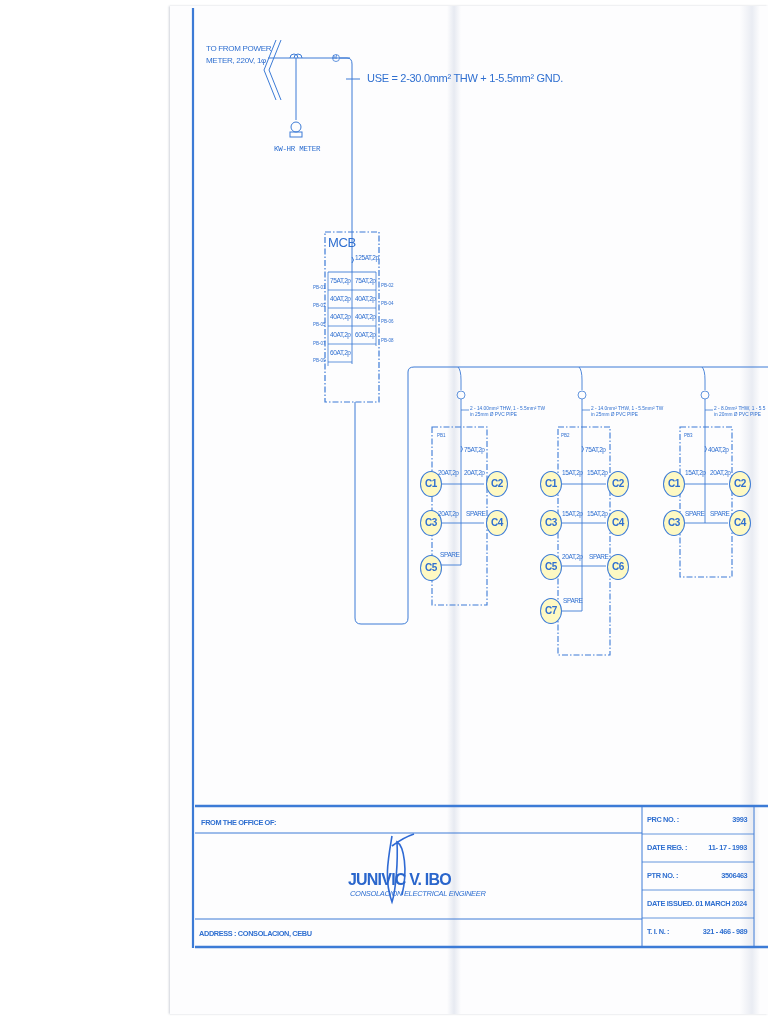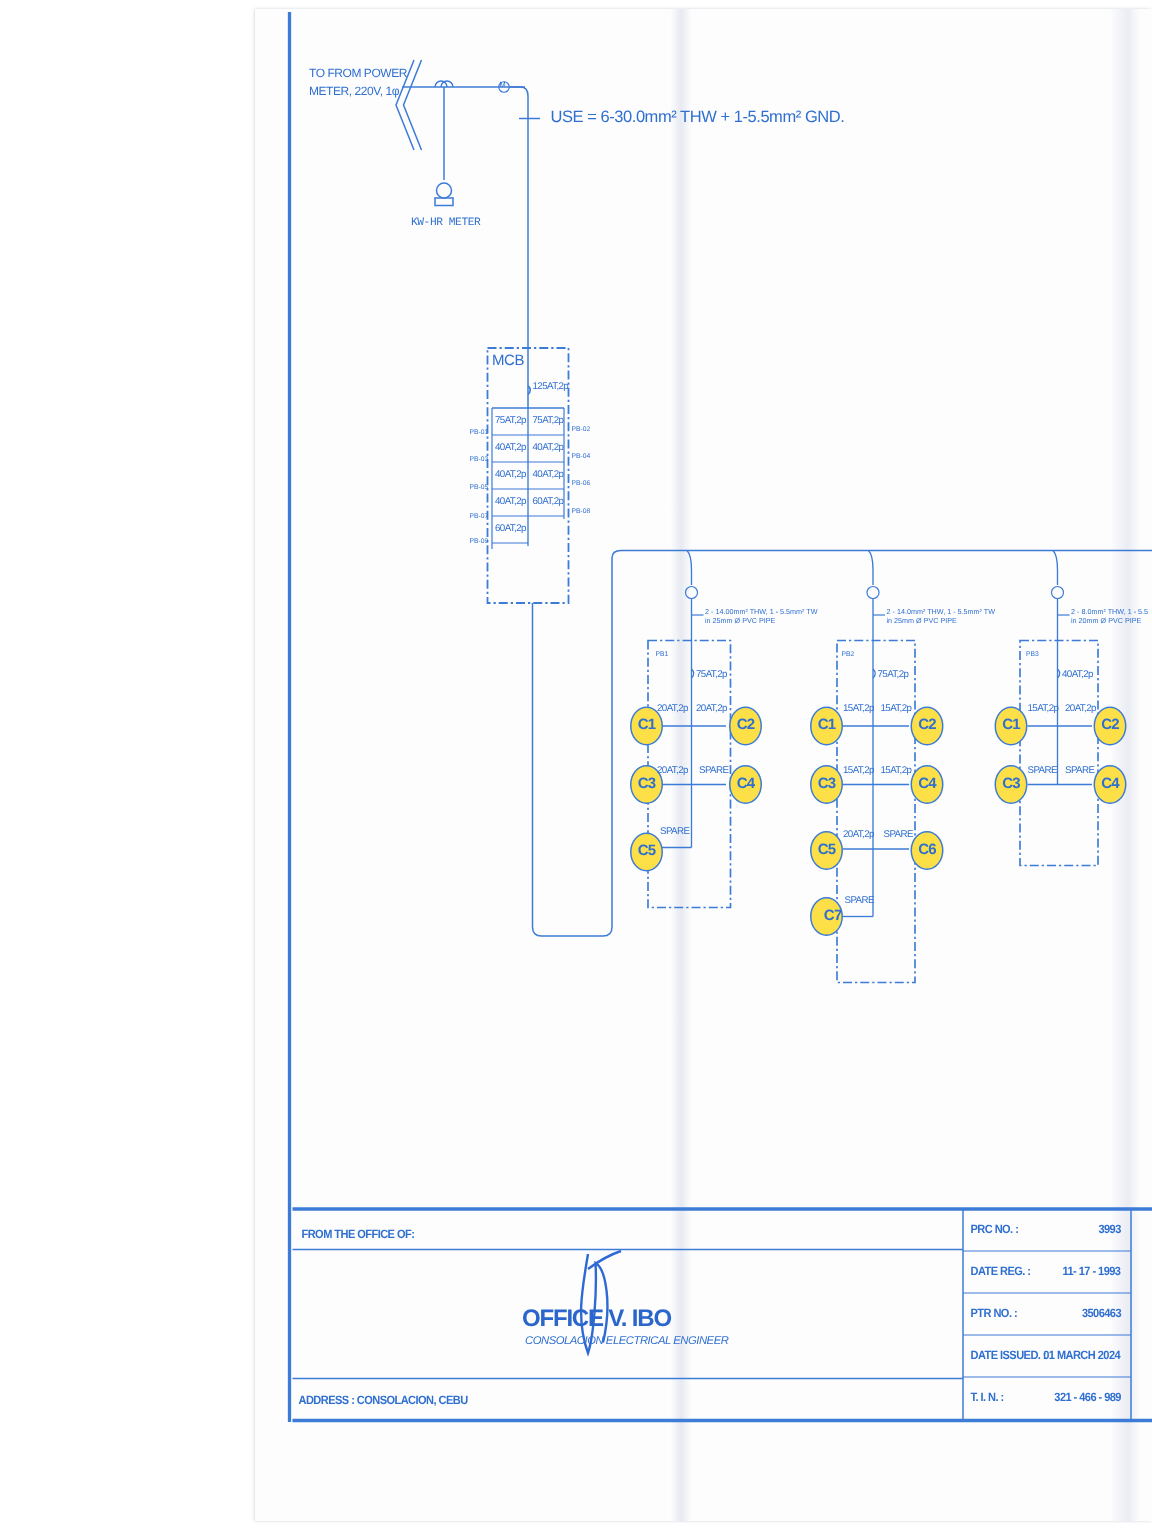--- a/index.html
+++ b/index.html
@@ -30,21 +30,21 @@
   }
   .tb {
     position: absolute; color: #2f6fd0; white-space: nowrap;
     font-family: "Liberation Sans", sans-serif; font-weight: bold;
     font-size: 8px; letter-spacing: -0.4px; transform: scaleX(0.92); transform-origin: left center;
   }
   .right { text-align: right; transform-origin: right center; }
   .circ {
     position: absolute; width: 20px; height: 24px; border: 1.3px solid #3c7bd6; border-radius: 50%;
     color: #2f6fd0; font-size: 10px; font-weight: bold; text-align: center; line-height: 24px;
-    background: #fde047; letter-spacing: -0.5px;
+    background: #fef9c3; letter-spacing: -0.5px;
   }
   .brk { position: absolute; font-size: 6.5px; color: #2f6fd0; letter-spacing: -0.4px; white-space: nowrap; }
   .pn { position: absolute; font-size: 4.5px; color: #2f6fd0; white-space: nowrap; }
   .fl { position: absolute; font-size: 4.8px; color: #2f6fd0; white-space: nowrap; line-height: 1.2; }
 </style>
 </head>
 <body>
 
 <div class="sheet"></div>
 <div class="fold"></div>
@@ -122,24 +122,24 @@
   <line class="ln" x1="642" y1="890" x2="754" y2="890" stroke-width="0.8"></line>
   <line class="ln" x1="642" y1="918" x2="754" y2="918" stroke-width="0.8"></line>
   <line class="ln" x1="754" y1="806" x2="754" y2="947" stroke-width="1"></line>
 
   <path d="M392,836 C388,860 384,880 392,902 C396,890 398,860 397,842 C404,846 408,870 402,895 M392,846 C400,840 408,836 414,834" stroke="#2f6ad4" stroke-width="1.6" fill="none"></path>
 </svg>
 
 <div class="txt" style="left:206px;top:45px;font-size:8px;">TO FROM POWER</div>
 <div class="txt" style="left:206px;top:57px;font-size:8px;">METER, 220V, 1φ</div>
 <div class="txt" style="left:274px;top:146px;font-size:7.5px;font-family:Liberation Mono, monospace;">KW-HR METER</div>
-<div class="txt" style="left:367px;top:73px;font-size:11px;">USE  = 6-30.0mm² THW + 1-5.5mm² GND.</div>
+<div class="txt" style="left:367px;top:73px;font-size:11px;">USE  = 2-30.0mm² THW + 1-5.5mm² GND.</div>
 <div class="txt" style="left:333px;top:55px;font-size:5px;">M</div>
 
-<div class="txt" style="left:328px;top:236px;font-size:10px;">MCB</div>
+<div class="txt" style="left:328px;top:236px;font-size:13px;">MCB</div>
 <div class="brk" style="left:355px;top:254px;">125AT,2p</div>
 
 <div class="brk" style="left:330px;top:277px;">75AT,2p</div>
 <div class="brk" style="left:355px;top:277px;">75AT,2p</div>
 <div class="pn" style="left:313px;top:285px;">PB-01</div>
 <div class="pn" style="left:381px;top:283px;">PB-02</div>
 
 <div class="brk" style="left:330px;top:295px;">40AT,2p</div>
 <div class="brk" style="left:355px;top:295px;">40AT,2p</div>
 <div class="pn" style="left:313px;top:303px;">PB-03</div>
@@ -186,40 +186,40 @@
 <div class="brk" style="left:587px;top:469px;">15AT,2p</div>
 <div class="circ" style="left:607px;top:471px;">C2</div>
 <div class="circ" style="left:540px;top:510px;">C3</div>
 <div class="brk" style="left:562px;top:510px;">15AT,2p</div>
 <div class="brk" style="left:587px;top:510px;">15AT,2p</div>
 <div class="circ" style="left:607px;top:510px;">C4</div>
 <div class="circ" style="left:540px;top:554px;">C5</div>
 <div class="brk" style="left:562px;top:553px;">20AT,2p</div>
 <div class="brk" style="left:589px;top:553px;">SPARE</div>
 <div class="circ" style="left:607px;top:554px;">C6</div>
-<div class="circ" style="left:540px;top:598px;text-align:right;">C7</div>
+<div class="circ" style="left:540px;top:598px;">C7</div>
 <div class="brk" style="left:563px;top:597px;">SPARE</div>
 
 <div class="fl" style="left:714px;top:406px;">
   <div>2 - 8.0mm² THW, 1 - 5.5</div>
   <div>in 20mm Ø PVC PIPE</div>
 </div>
 <div class="pn" style="left:684px;top:433px;">PB3</div>
 <div class="brk" style="left:708px;top:446px;">40AT,2p</div>
 <div class="circ" style="left:663px;top:471px;">C1</div>
 <div class="brk" style="left:685px;top:469px;">15AT,2p</div>
 <div class="brk" style="left:710px;top:469px;">20AT,2p</div>
 <div class="circ" style="left:729px;top:471px;">C2</div>
 <div class="circ" style="left:663px;top:510px;">C3</div>
 <div class="brk" style="left:685px;top:510px;">SPARE</div>
 <div class="brk" style="left:710px;top:510px;">SPARE</div>
 <div class="circ" style="left:729px;top:510px;">C4</div>
 
 <div class="tb" style="left:201px;top:818px;">FROM THE OFFICE OF:</div>
-<div class="txt" style="left:348px;top:872px;font-size:16px;font-weight:bold;letter-spacing:-0.8px;color:#2a66cc;">OFFICE V. IBO</div>
+<div class="txt" style="left:348px;top:872px;font-size:16px;font-weight:bold;letter-spacing:-0.8px;color:#2a66cc;">JUNIVIC V. IBO</div>
 <div class="txt" style="left:350px;top:890px;font-size:7.5px;font-style:italic;color:#2f6fd0;">CONSOLACION ELECTRICAL ENGINEER</div>
 <div class="tb" style="left:199px;top:929px;">ADDRESS :  CONSOLACION, CEBU</div>
 
 <div class="tb" style="left:647px;top:815px;">PRC NO. :</div>
 <div class="tb right" style="right:21px;top:815px;">3993</div>
 <div class="tb" style="left:647px;top:843px;">DATE REG. :</div>
 <div class="tb right" style="right:21px;top:843px;">11- 17 - 1993</div>
 <div class="tb" style="left:647px;top:871px;">PTR NO. :</div>
 <div class="tb right" style="right:21px;top:871px;">3506463</div>
 <div class="tb" style="left:647px;top:899px;">DATE ISSUED. :</div>

